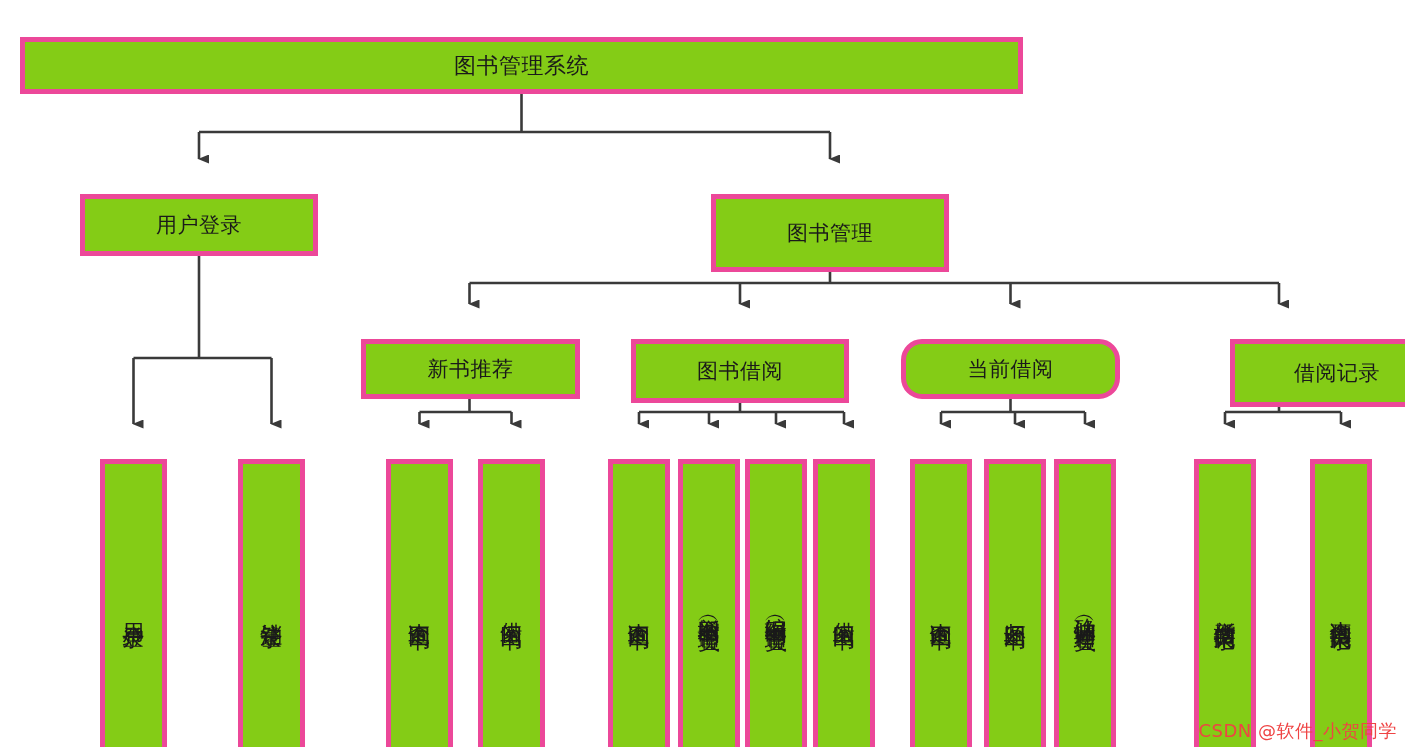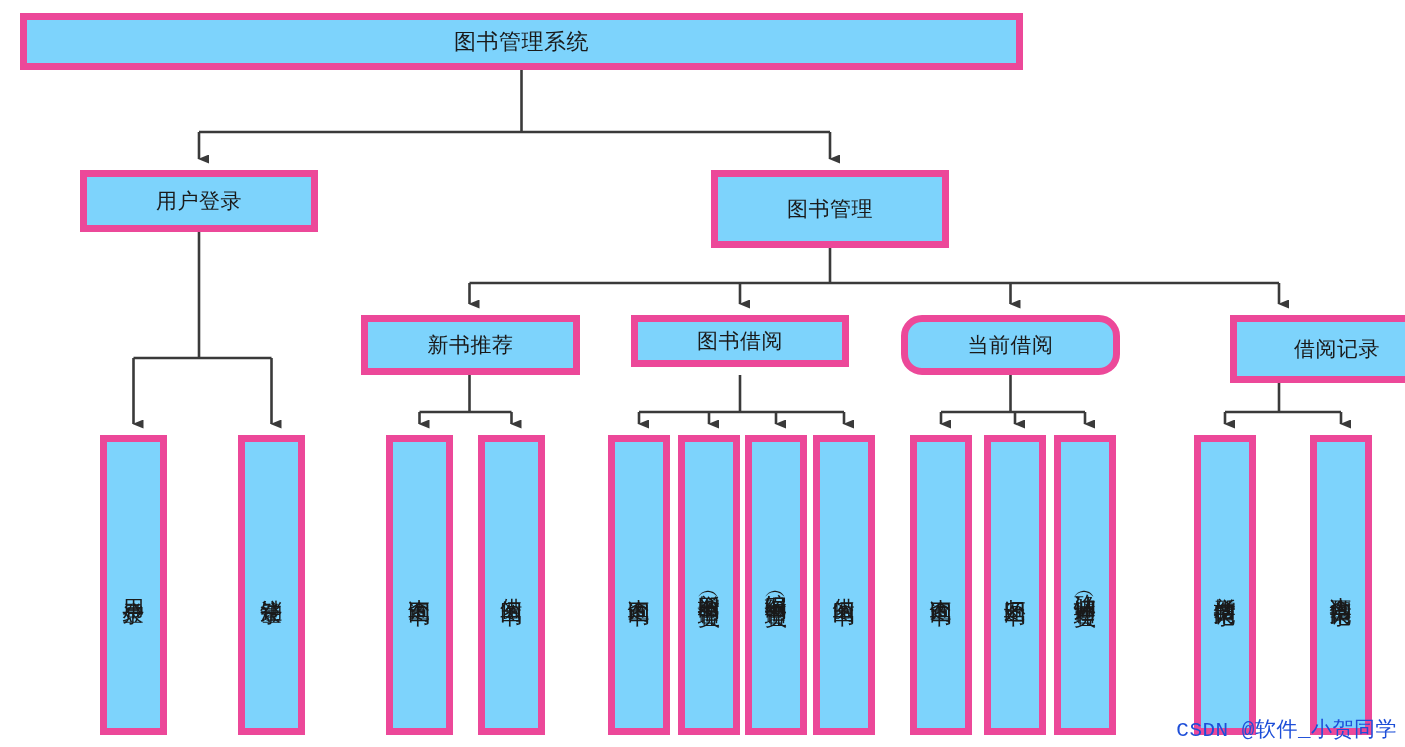--- a/index.html
+++ b/index.html
@@ -23,26 +23,27 @@
     position: absolute;
     left: 0;
     top: 0;
     width: 1405px;
     height: 747px;
     pointer-events: none;
   }
   .node {
     position: absolute;
     box-sizing: border-box;
-    background: #7dd3fc;
-    border: 7px solid #ec4899;
+    background: #84cc16;
+    border: 5px solid #ec4899;
     display: flex;
     align-items: center;
     justify-content: center;
     color: #1a1a1a;
+    margin-top: 24px;
   }
   .node .label {
     display: block;
     text-align: center;
     line-height: 1.18;
     letter-spacing: 0.5px;
   }
   .node.horizontal .label {
     font-size: 21px;
   }
@@ -57,26 +58,25 @@
     line-height: 1.25;
     letter-spacing: 2px;
     white-space: nowrap;
     max-height: 278px;
   }
   .node.root .label { font-size: 22px; }
   .watermark {
     position: absolute;
     right: 8px;
     bottom: 4px;
-    font-size: 21px;
-    color: #1d4ed8;
+    font-size: 18px;
+    color: #ef4444;
     letter-spacing: 0.5px;
     white-space: nowrap;
     user-select: none;
-    font-family: Liberation Mono, monospace;
   }
 </style>
 </head>
 <body>
 
 <div id="diagram-root">
 
   <svg class="connectors" viewBox="0 0 1405 747" xmlns="http://www.w3.org/2000/svg">
     <defs>
       <marker id="arrowhead" markerWidth="9" markerHeight="11" refX="4.5" refY="10" orient="auto" markerUnits="userSpaceOnUse">
@@ -126,21 +126,21 @@
       </div>
       <div class="node horizontal level2" id="node-user-login" style="left: 80px; top: 170px; width: 238px; height: 62px;">
         <span class="label">用户登录</span>
       </div>
       <div class="node horizontal level2" id="node-book-manage" style="left: 711px; top: 170px; width: 238px; height: 78px;">
         <span class="label">图书管理</span>
       </div>
       <div class="node horizontal level3" id="node-new-book-rec" style="left: 361px; top: 315px; width: 219px; height: 60px;">
         <span class="label">新书推荐</span>
       </div>
-      <div class="node horizontal level3" id="node-book-borrow" style="left: 631px; top: 315px; width: 218px; height: 52px;">
+      <div class="node horizontal level3" id="node-book-borrow" style="left: 631px; top: 315px; width: 218px; height: 64px;">
         <span class="label">图书借阅</span>
       </div>
       <div class="node horizontal level3" id="node-current-borrow" style="left: 901px; top: 315px; width: 219px; height: 60px; border-radius: 21px;">
         <span class="label">当前借阅</span>
       </div>
       <div class="node horizontal level3" id="node-borrow-record" style="left: 1230px; top: 315px; width: 214px; height: 68px;">
         <span class="label">借阅记录</span>
       </div>
       <div class="node vertical leaf" id="node-leaf-user-login" style="left: 100px; top: 435px; width: 67px; height: 300px;">
         <span class="label">用户登录</span>

